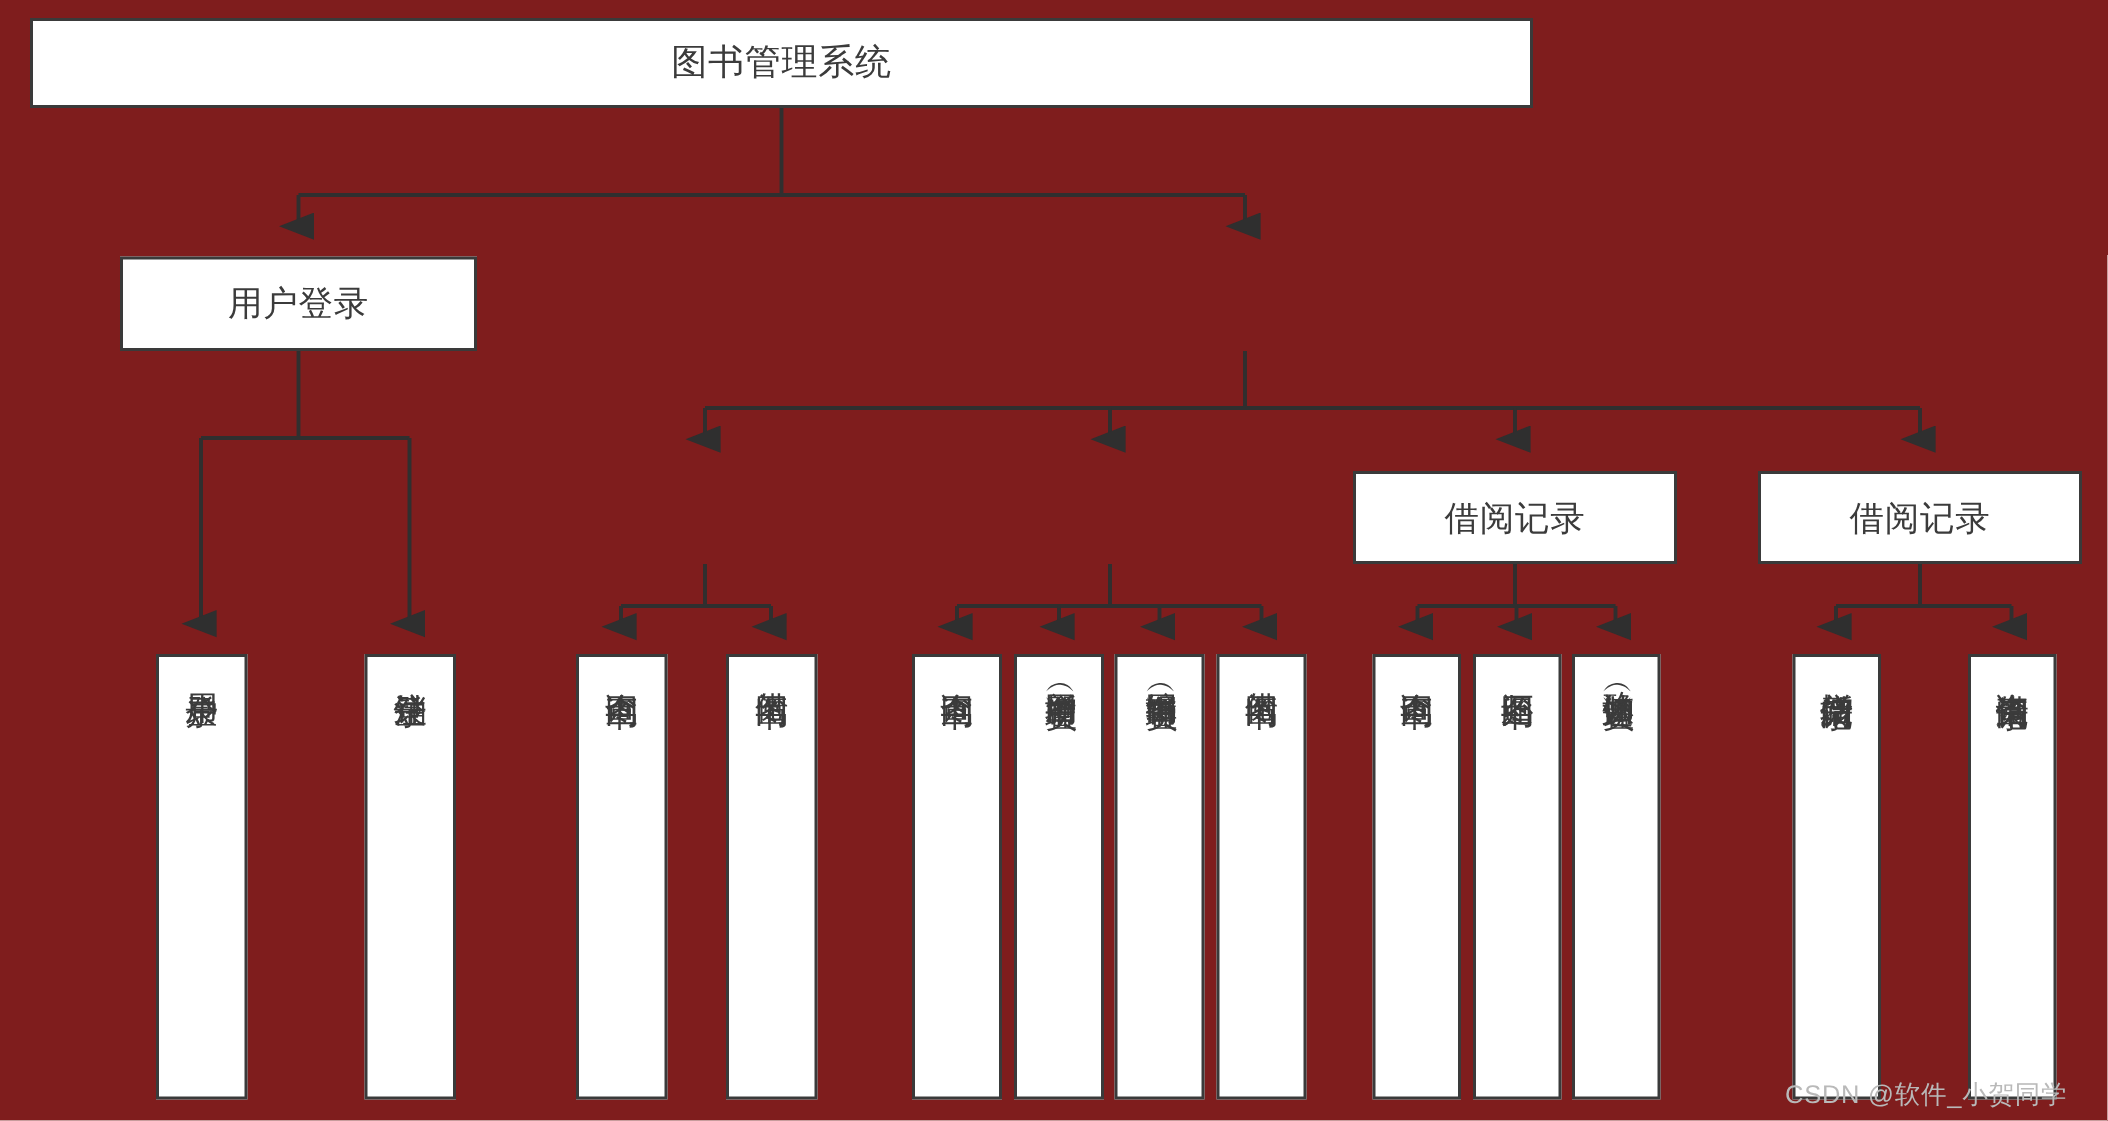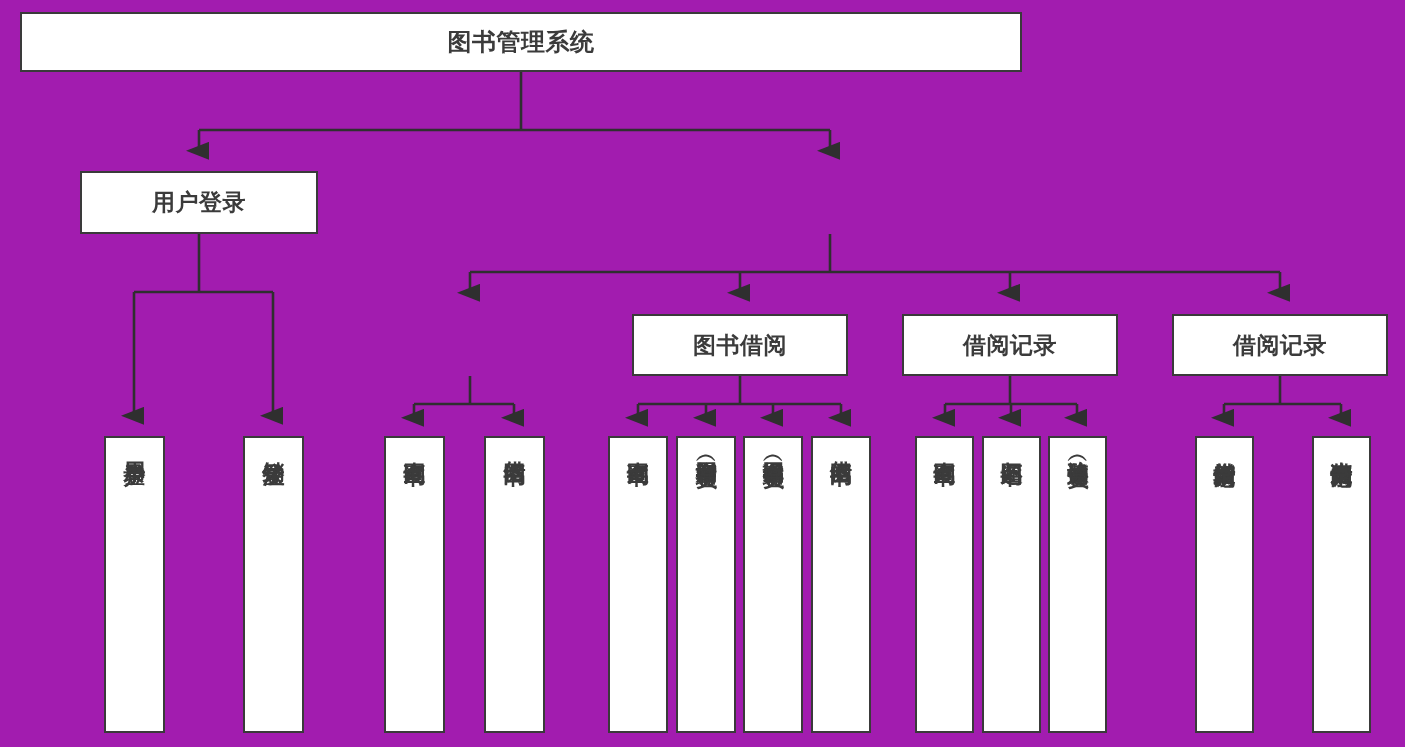--- a/index.html
+++ b/index.html
@@ -7,23 +7,22 @@
     padding: 0;
     background: #ffffff;
   }
   body {
     font-family: "Liberation Sans", "DejaVu Sans", sans-serif;
   }
   #canvas {
     position: relative;
     width: 1405px;
     height: 747px;
-    background: #a21caf;
+    background: #7f1d1d;
     overflow: hidden;
-    font-weight: bold;
   }
   #edges {
     position: absolute;
     left: 0;
     top: 0;
     width: 1405px;
     height: 747px;
     pointer-events: none;
   }
   .node {
@@ -132,23 +131,20 @@
   </svg>
 
   <div class="node h root" style="left:20px; top:12px; width:1002px; height:60px;">
     <span class="label">图书管理系统</span>
   </div>
 
   <div class="node h" style="left:80px; top:171px; width:238px; height:63px;">
     <span class="label">用户登录</span>
   </div>
 
-  <div class="node h" style="left:632px; top:314px; width:216px; height:62px;">
-    <span class="label">图书借阅</span>
-  </div>
   <div class="node h" style="left:902px; top:314px; width:216px; height:62px;">
     <span class="label">借阅记录</span>
   </div>
   <div class="node h" style="left:1172px; top:314px; width:216px; height:62px;">
     <span class="label">借阅记录</span>
   </div>
 
   <div class="node v" style="left:104px; top:436px; width:61px; height:297px;">
     <span class="label">用户登录</span>
   </div>
@@ -186,14 +182,15 @@
     <span class="label">确认归还（管理员）</span>
   </div>
 
   <div class="node v" style="left:1195px; top:436px; width:59px; height:297px;">
     <span class="label">新增借阅记录</span>
   </div>
   <div class="node v" style="left:1312px; top:436px; width:59px; height:297px;">
     <span class="label">查询借阅记录</span>
   </div>
 
+  <div class="watermark" style="left:1190px; top:718px;">CSDN @软件_小贺同学</div>
 
 </div>
 
 </body></html>

